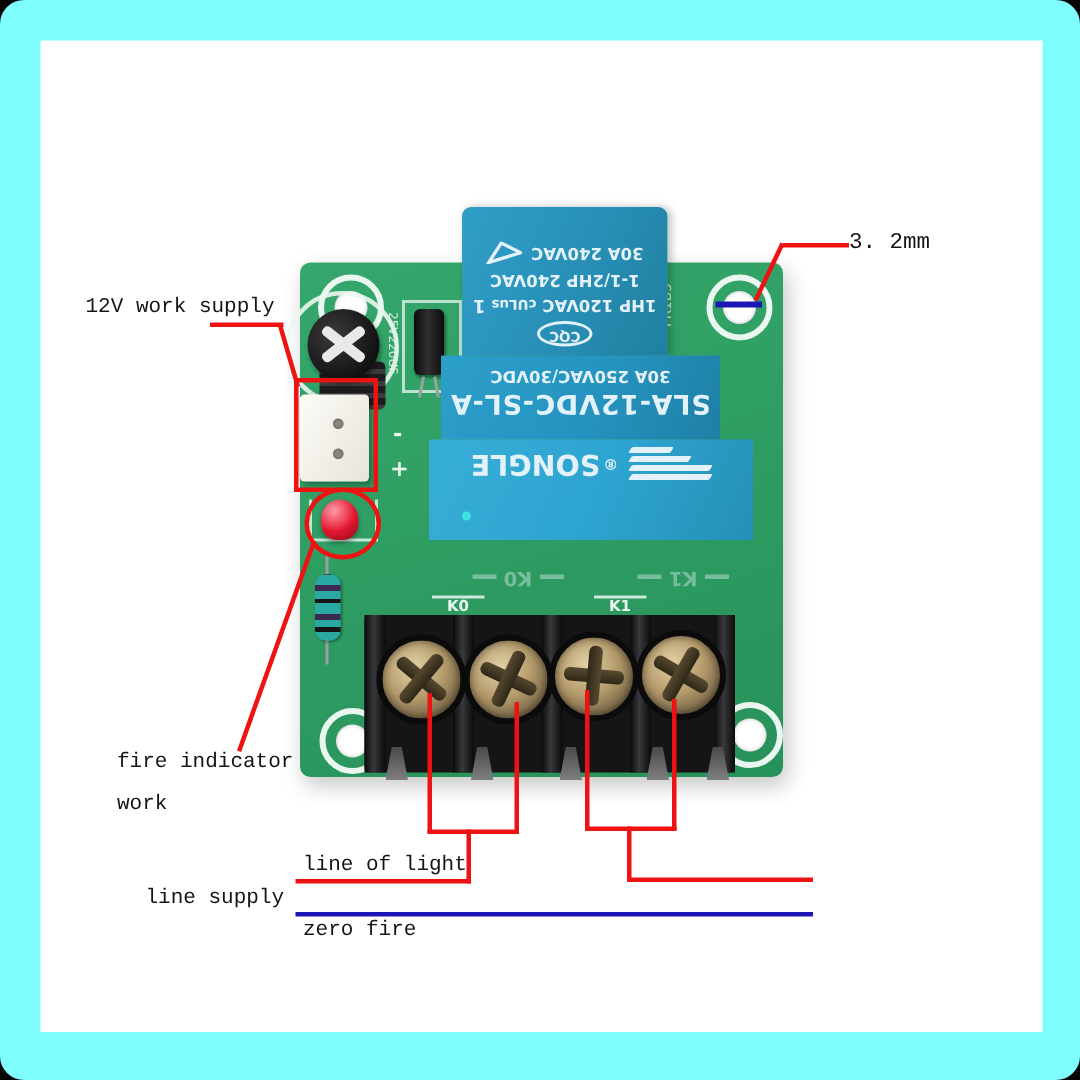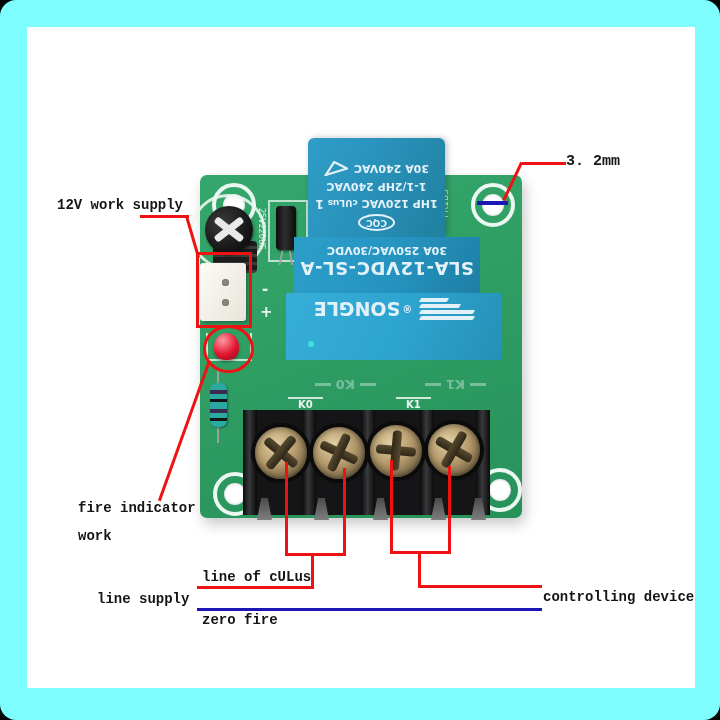--- a/index.html
+++ b/index.html
@@ -71,21 +71,21 @@
   .foot{position:absolute;top:88px;width:15px;height:22px;background:linear-gradient(180deg,#4a4a4a,#7e7e7e);
         clip-path:polygon(28% 0,72% 0,100% 100%,0 100%);}
 
   
   .rl{position:absolute;background:#ee1212;}
   .rl-diag{transform-origin:0 0;}
   .red-rect{position:absolute;border:3px solid #ee1212;background:transparent;}
   .red-ellipse{position:absolute;border:3px solid #ee1212;border-radius:50%;}
   .blue-line{position:absolute;background:#1c17b4;}
   .label{position:absolute;font-family:"Liberation Mono","DejaVu Sans Mono",monospace;
-         font-size:14px;color:#151515;white-space:nowrap;font-weight:bold;}
+         font-size:14px;color:#151515;white-space:nowrap;}
   .watermark{position:absolute;left:360px;top:606px;font-family:"DejaVu Sans",sans-serif;
          font-weight:bold;font-size:56px;letter-spacing:1px;color:#4aa2f2;white-space:nowrap;}
 </style>
 </head>
 <body>
 
 <div class="canvas">
   <div class="frame"></div>
   <div class="inner"></div>
 
@@ -235,25 +235,24 @@
   <div class="red-ellipse" style="left:203px;top:325px;width:45px;height:42px;"></div>
   <div class="rl rl-diag" style="left:211px;top:361px;width:149px;height:3px;transform:rotate(109.7deg);"></div>
   <div class="label" style="left:78px;top:500px;">fire indicator</div>
   <div class="label" style="left:78px;top:528px;">work</div>
 
   <div class="rl" style="left:285px;top:462px;width:3px;height:93px;"></div>
   <div class="rl" style="left:343px;top:468px;width:3px;height:87px;"></div>
   <div class="rl" style="left:285px;top:553px;width:61px;height:3px;"></div>
   <div class="rl" style="left:311px;top:553px;width:3px;height:36px;"></div>
   <div class="rl" style="left:197px;top:586px;width:117px;height:3px;"></div>
-  <div class="label" style="left:202px;top:569px;">line of cULus</div>
+  <div class="label" style="left:202px;top:569px;">line of light</div>
   <div class="label" style="left:97px;top:591px;">line supply</div>
   <div class="blue-line" style="left:197px;top:608px;width:345px;height:3px;"></div>
   <div class="label" style="left:202px;top:612px;">zero fire</div>
 
   <div class="rl" style="left:390px;top:460px;width:3px;height:94px;"></div>
   <div class="rl" style="left:448px;top:466px;width:3px;height:88px;"></div>
   <div class="rl" style="left:390px;top:551px;width:61px;height:3px;"></div>
   <div class="rl" style="left:418px;top:551px;width:3px;height:37px;"></div>
   <div class="rl" style="left:418px;top:585px;width:124px;height:3px;"></div>
-  <div class="label" style="left:543px;top:589px;">controlling device</div>
 
 </div>
 
 </body></html>

